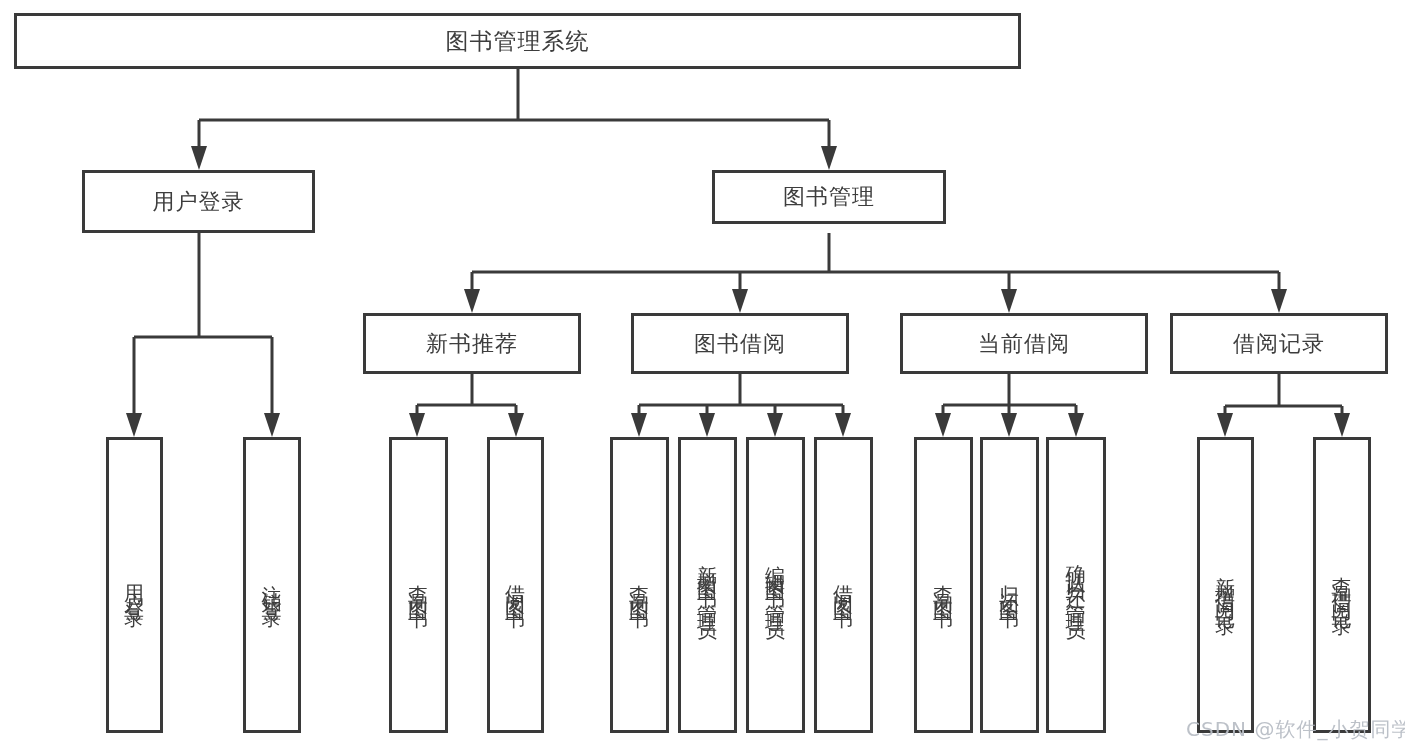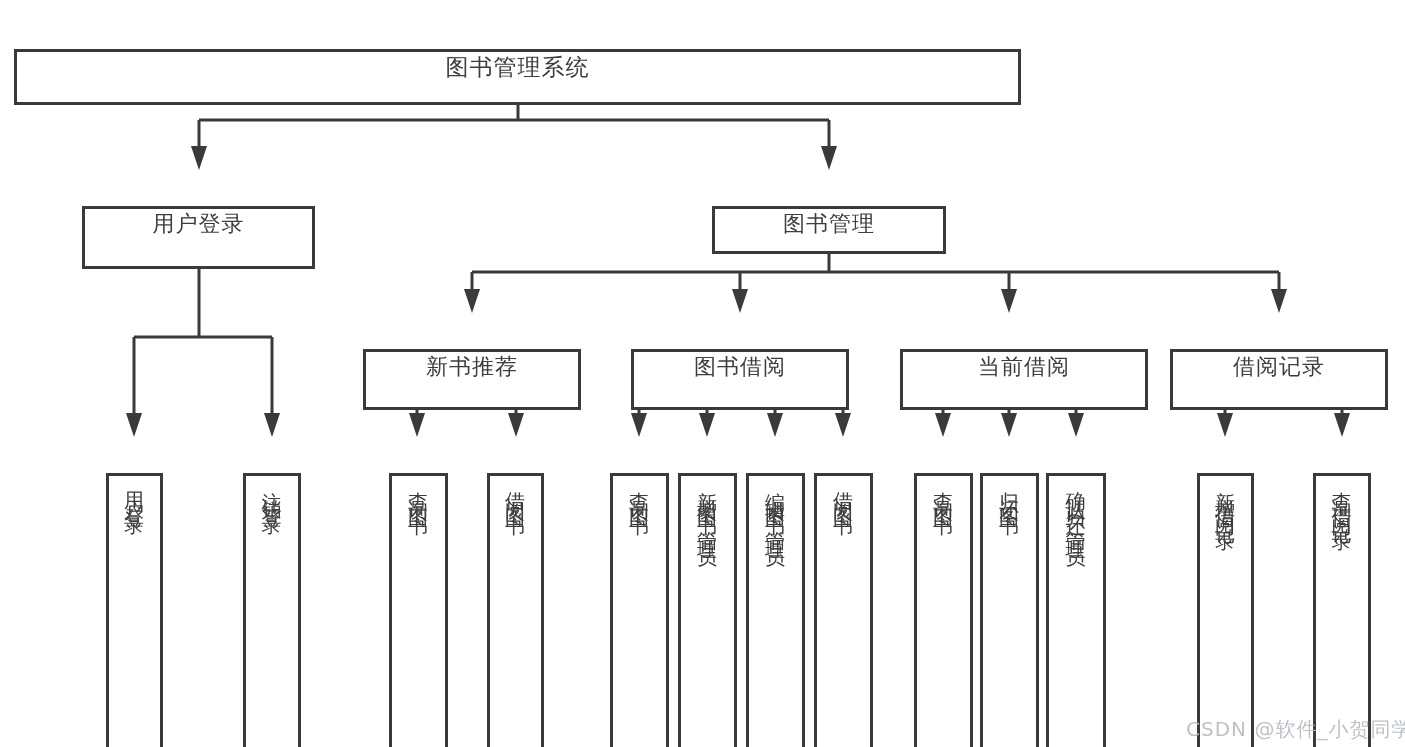--- a/index.html
+++ b/index.html
@@ -11,24 +11,23 @@
     font-family:"DejaVu Sans","Liberation Sans",sans-serif;
   }
   .connectors{position:absolute;left:0;top:0;z-index:0;}
   .connectors path{stroke:#3a3a3a;stroke-width:3;fill:none;}
   .connectors polygon{fill:#3a3a3a;stroke:none;}
   .box{
     position:absolute;
     background:#ffffff;
     border:3px solid #3a3a3a;
     box-sizing:border-box;
-    display:flex;align-items:flex-start;justify-content:center;
+    display:flex;align-items:center;justify-content:center;
     color:#3d3d3d;
     z-index:1;
-    margin-top:36px;
   }
   .h-box{font-size:22px;letter-spacing:1px;}
   .root-box{font-size:23px;}
   .v-box span{
     writing-mode:vertical-rl;
     text-orientation:mixed;
     font-size:20px;
     letter-spacing:8px;
     line-height:1.1;
     white-space:nowrap;
@@ -85,21 +84,21 @@
     <polygon points="1334,413 1350,413 1342,437"></polygon>
   </svg>
 
   <div class="box h-box root-box" style="left:14px;top:13px;width:1007px;height:56px">
     <span>图书管理系统</span>
   </div>
 
   <div class="box h-box" style="left:82px;top:170px;width:233px;height:63px">
     <span>用户登录</span>
   </div>
-  <div class="box h-box" style="left:712px;top:170px;width:234px;height:48px">
+  <div class="box h-box" style="left:712px;top:170px;width:234px;height:54px">
     <span>图书管理</span>
   </div>
 
   <div class="box h-box" style="left:631px;top:313px;width:218px;height:61px">
     <span>图书借阅</span>
   </div>
   <div class="box h-box" style="left:363px;top:313px;width:218px;height:61px">
     <span>新书推荐</span>
   </div>
   <div class="box h-box" style="left:900px;top:313px;width:248px;height:61px">

